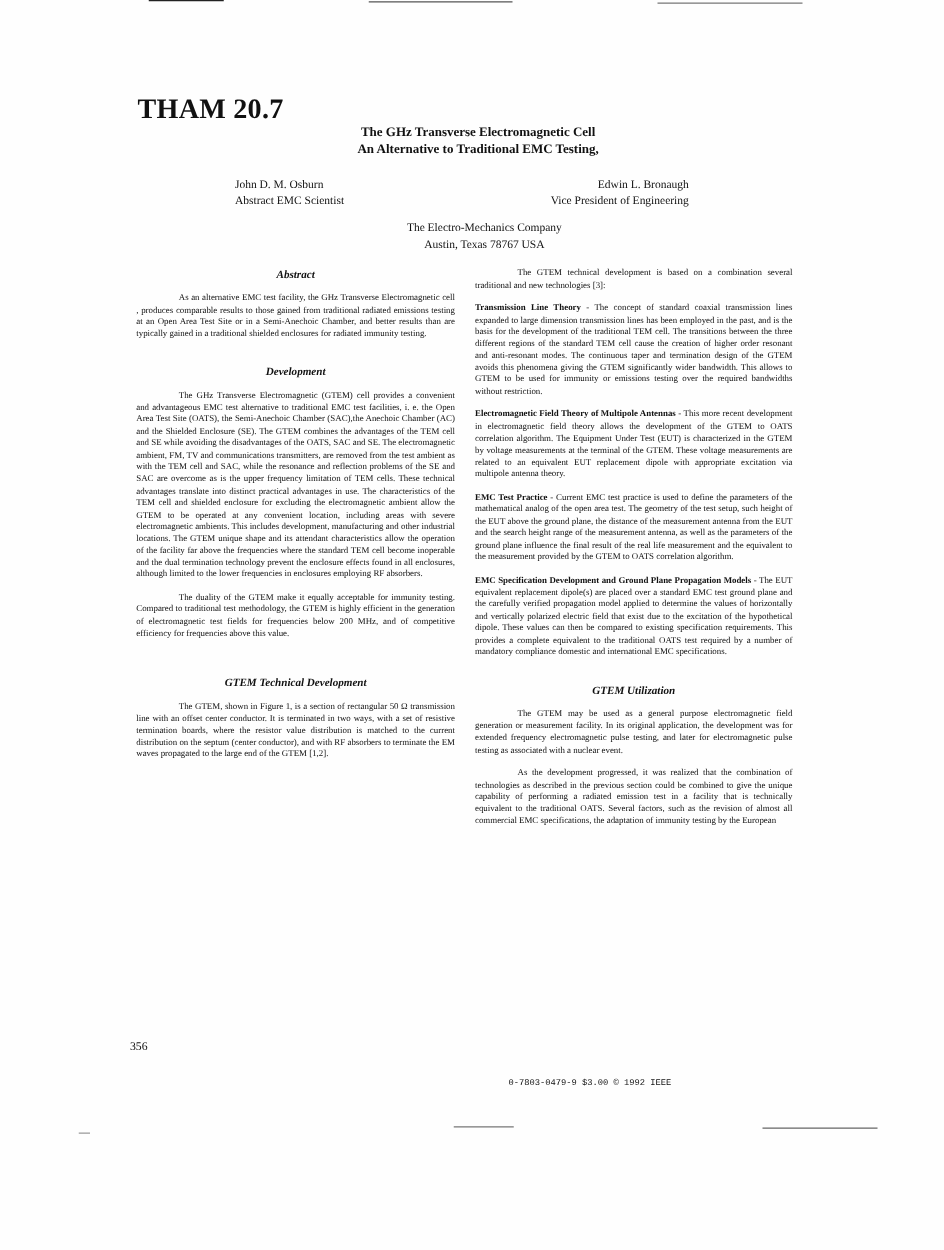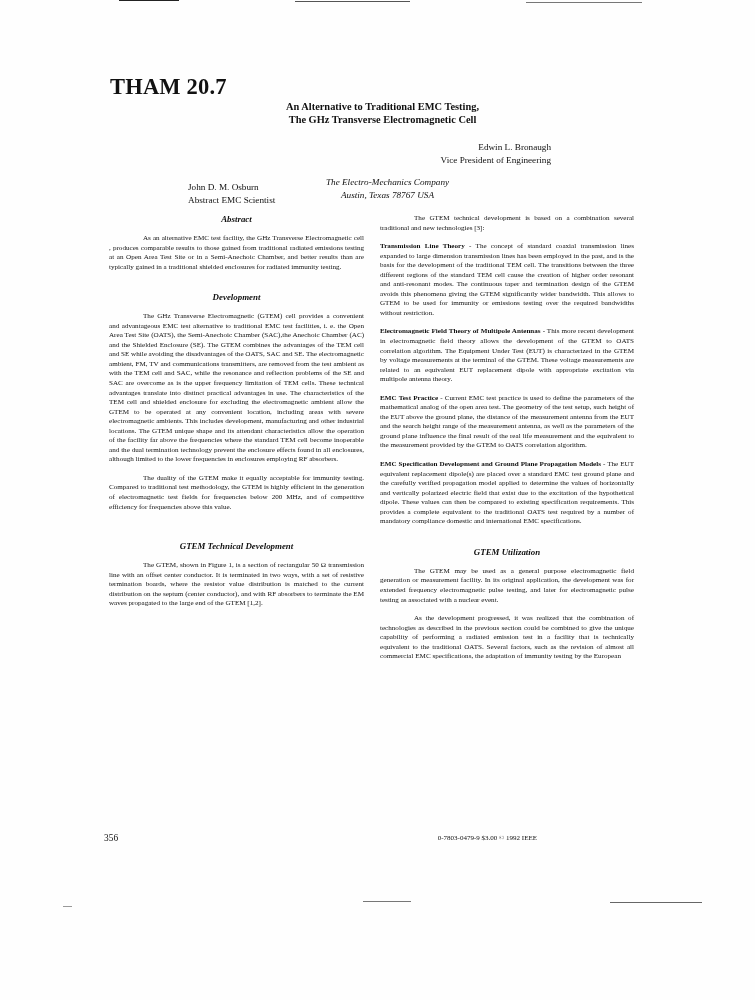--- a/index.html
+++ b/index.html
@@ -7,51 +7,51 @@
     width: 755px; height: 1000px; background: #fefefe; position: relative; overflow: hidden;
     font-family: "Liberation Serif", "DejaVu Serif", serif; color: #111;
   }
   .scan-mark { position: absolute; height: 1px; background: #222; }
   .session-id {
     position: absolute; left: 110px; top: 74px; font-size: 22.5px; font-weight: bold; letter-spacing: 0.2px;
   }
   .title-block { position: absolute; left: 0; width: 755px; top: 100px; text-align: center; font-weight: bold; font-size: 10.4px; line-height: 13px; }
   .title-block div { padding-left: 10px; }
   .author { position: absolute; font-size: 9.2px; line-height: 12.5px; }
-  .author.left { left: 188px; top: 141px; margin-top: 40px; }
+  .author.left { left: 188px; top: 141px; }
   .author.right { right: 204px; top: 141px; text-align: right; }
   .affil { position: absolute; left: 0; width: 755px; top: 176px; text-align: center; font-size: 9.2px; line-height: 12.5px; }
-  .affil div { padding-left: 20px; font-style: italic; }
+  .affil div { padding-left: 20px; }
   .col { position: absolute; width: 255px; font-size: 7.1px; line-height: 9.55px; text-align: justify; }
   .col.left { left: 109px; top: 214px; }
   .col.right { left: 380px; top: 214px; width: 254px; }
   .col h2 { font-size: 8.9px; font-weight: bold; text-align: center; margin: 0 0 9px 0; line-height: 11px; font-style: italic; }
   .col p { margin: 0; }
   .indent { text-indent: 34px; }
   .run-head { font-weight: bold; }
   .gap-s { height: 9px; }
   .gap-l { height: 20px; }
   .footer-page { position: absolute; left: 104px; top: 833px; font-size: 9.4px; text-align: right; }
-  .footer-copy { position: absolute; right: 218px; top: 834px; font-size: 7px; }
+  .footer-copy { position: absolute; right: 218px; top: 863px; font-size: 7px; font-family: Liberation Mono, monospace; }
 </style>
 </head>
 <body>
 
 <div class="scan-mark" style="left:119px;top:0;width:60px;"></div>
 <div class="scan-mark" style="left:295px;top:1px;width:115px;background:#555;"></div>
 <div class="scan-mark" style="left:526px;top:2px;width:116px;background:#777;"></div>
 <div class="scan-mark" style="left:63px;top:906px;width:9px;background:#999;"></div>
 <div class="scan-mark" style="left:363px;top:901px;width:48px;background:#777;"></div>
 <div class="scan-mark" style="left:610px;top:902px;width:92px;background:#666;"></div>
 
 <div class="session-id">THAM 20.7</div>
 
 <div class="title-block">
+  <div>The GHz Transverse Electromagnetic Cell</div>
   <div>An Alternative to Traditional EMC Testing,</div>
-  <div>The GHz Transverse Electromagnetic Cell</div>
 </div>
 
 <div class="author left">
   <div>John D. M. Osburn</div>
   <div>Abstract EMC Scientist</div>
 </div>
 <div class="author right">
   <div>Edwin L. Bronaugh</div>
   <div>Vice President of Engineering</div>
 </div>

